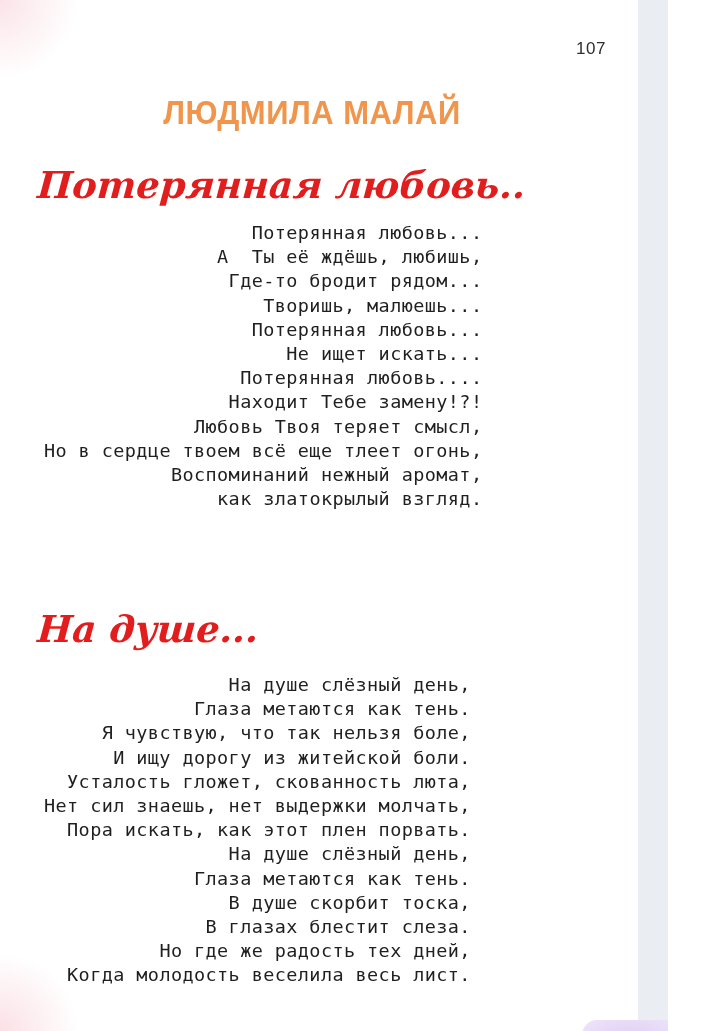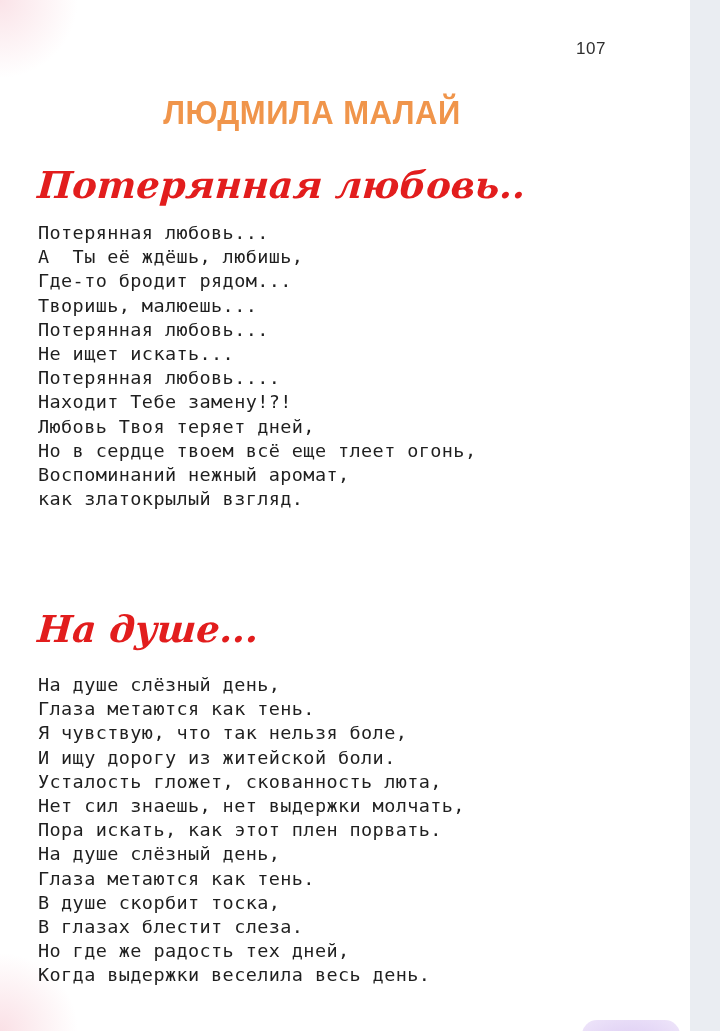--- a/index.html
+++ b/index.html
@@ -2,21 +2,21 @@
 <html><head>
 <meta charset="utf-8">
 <style>
   html, body {
     margin: 0;
     padding: 0;
     background: #ffffff;
   }
   .screen {
     position: relative;
-    width: 720px;
+    width: 668px;
     height: 1031px;
     overflow: hidden;
     font-family: "Liberation Sans", sans-serif;
     background:
       radial-gradient(circle 80px at 0px 0px, rgba(246,199,209,0.50), rgba(246,199,209,0) 78px),
       radial-gradient(circle 80px at 0px 1031px, rgba(246,199,209,0.55), rgba(246,199,209,0) 78px),
       #ffffff;
   }
   .gutter {
     position: absolute;
@@ -59,21 +59,22 @@
     font-size: 37px;
     color: #e21d1d;
     transform: skewX(-4deg);
     transform-origin: left bottom;
     white-space: nowrap;
   }
   .poem-title.first { top: 163px; }
   .poem-title.second { top: 607px; }
   .poem-lines {
     position: absolute;
-    left: 38px;
+    left: 44px;
+    text-align: right;
   }
   .poem-lines.first { top: 221px; }
   .poem-lines.second { top: 673px; }
   .poem-line {
     font-family: "DejaVu Sans Mono", monospace;
     font-size: 18.5px;
     line-height: 24.2px;
     letter-spacing: 0.4px;
     color: #1f1f1f;
     white-space: pre;
@@ -103,21 +104,21 @@
     <div class="poem-title first">Потерянная любовь..</div>
     <div class="poem-lines first">
         <div class="poem-line">Потерянная любовь...</div>
         <div class="poem-line">А  Ты её ждёшь, любишь,</div>
         <div class="poem-line">Где-то бродит рядом...</div>
         <div class="poem-line">Творишь, малюешь...</div>
         <div class="poem-line">Потерянная любовь...</div>
         <div class="poem-line">Не ищет искать...</div>
         <div class="poem-line">Потерянная любовь....</div>
         <div class="poem-line">Находит Тебе замену!?!</div>
-        <div class="poem-line">Любовь Твоя теряет дней,</div>
+        <div class="poem-line">Любовь Твоя теряет смысл,</div>
         <div class="poem-line">Но в сердце твоем всё еще тлеет огонь,</div>
         <div class="poem-line">Воспоминаний нежный аромат,</div>
         <div class="poem-line">как златокрылый взгляд.</div>
       </div>
   </div>
 
   <div class="poem-section">
     <div class="poem-title second">На душе...</div>
     <div class="poem-lines second">
         <div class="poem-line">На душе слёзный день,</div>
@@ -125,19 +126,19 @@
         <div class="poem-line">Я чувствую, что так нельзя боле,</div>
         <div class="poem-line">И ищу дорогу из житейской боли.</div>
         <div class="poem-line">Усталость гложет, скованность люта,</div>
         <div class="poem-line">Нет сил знаешь, нет выдержки молчать,</div>
         <div class="poem-line">Пора искать, как этот плен порвать.</div>
         <div class="poem-line">На душе слёзный день,</div>
         <div class="poem-line">Глаза метаются как тень.</div>
         <div class="poem-line">В душе скорбит тоска,</div>
         <div class="poem-line">В глазах блестит слеза.</div>
         <div class="poem-line">Но где же радость тех дней,</div>
-        <div class="poem-line">Когда выдержки веселила весь день.</div>
+        <div class="poem-line">Когда молодость веселила весь лист.</div>
       </div>
   </div>
 
   <div class="fab"></div>
 
 </div>
 
 </body></html>

